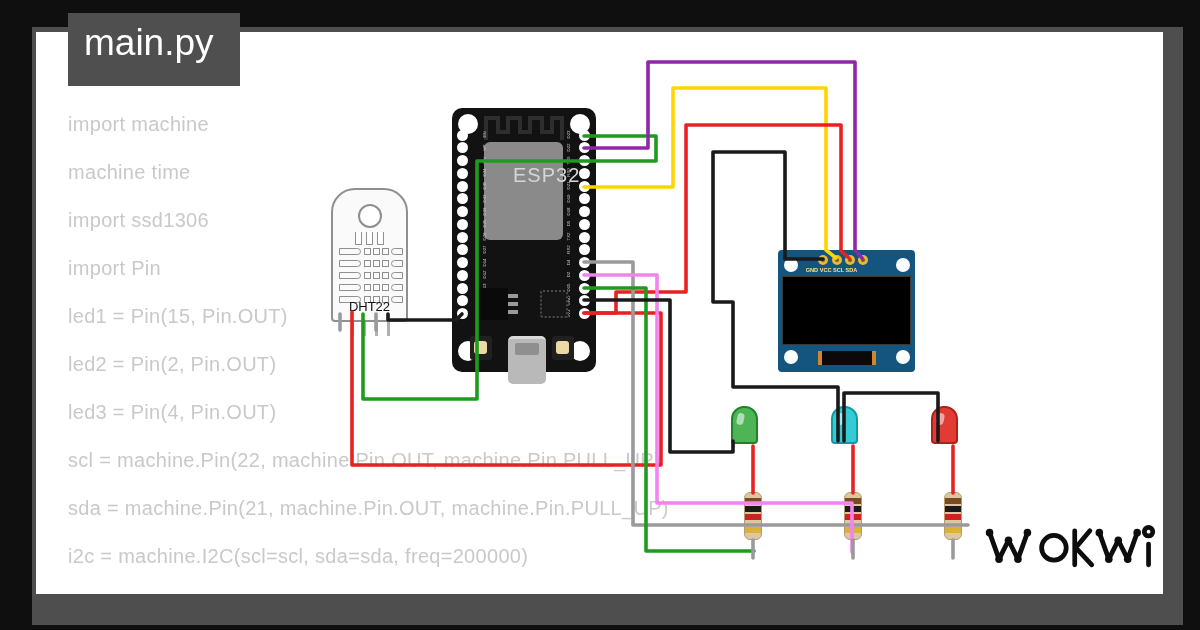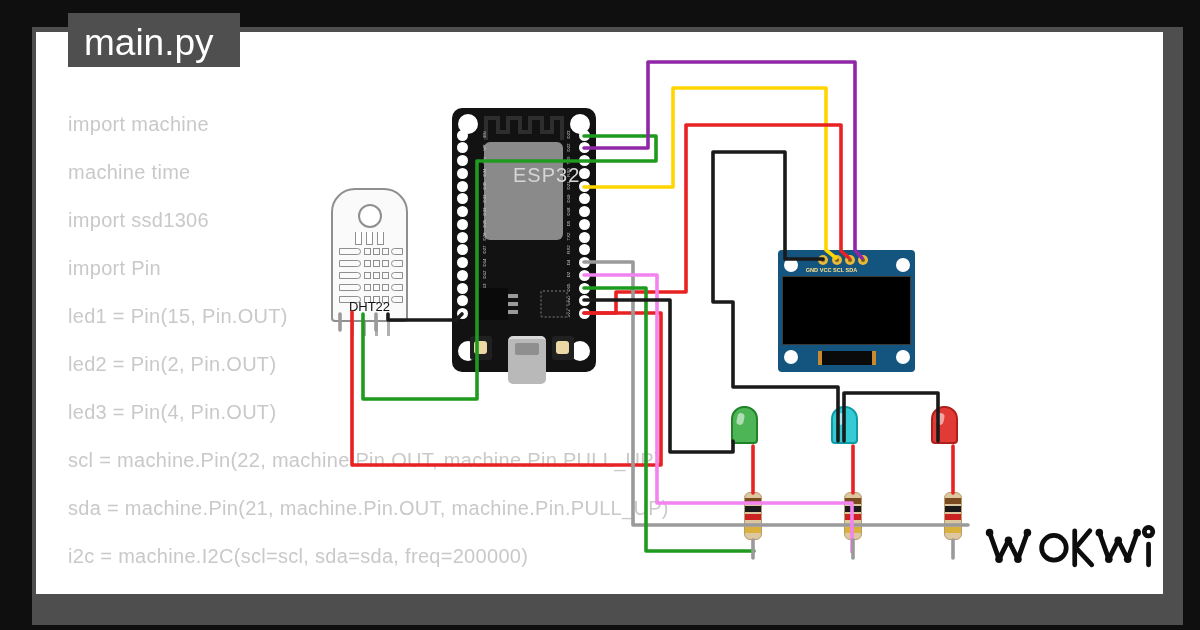--- a/index.html
+++ b/index.html
@@ -1,21 +1,21 @@
 <!DOCTYPE html>
 <html><head>
 <meta charset="utf-8">
 <style>
   html,body{margin:0;padding:0;background:#0f0f0f;}
   #stage{position:relative;width:1200px;height:630px;background:#0f0f0f;overflow:hidden;
          font-family:"Liberation Sans", sans-serif;}
   .abs{position:absolute;}
   #frame-shadow{left:32px;top:27px;width:1151px;height:598px;background:#4e4e4e;}
   #canvas{left:36px;top:32px;width:1127px;height:562px;background:#ffffff;overflow:hidden;}
-  #title-box{left:68px;top:13px;width:172px;height:54px;background:#4f4f4f;z-index:40;}
+  #title-box{left:68px;top:13px;width:172px;height:73px;background:#4f4f4f;z-index:40;}
   #title-box span{display:block;color:#fff;font-size:37px;line-height:60px;padding-left:16px;}
   
   #code{left:68px;top:100px;width:1000px;z-index:1;}
   .code-line{height:48px;line-height:48px;font-size:20px;color:#c9c9c9;white-space:pre;letter-spacing:.3px;}
   
   #esp32{left:452px;top:108px;width:144px;height:264px;background:#121212;border-radius:10px;z-index:5;}
   .hole{position:absolute;width:20px;height:20px;border-radius:50%;background:#fff;}
   .pin{position:absolute;width:11px;height:11px;border-radius:50%;background:#fff;}
   .pinlabel{position:absolute;width:26px;text-align:center;color:#c8c8c8;font-size:8px;
             transform:rotate(-90deg) scale(0.55);transform-origin:center;}

